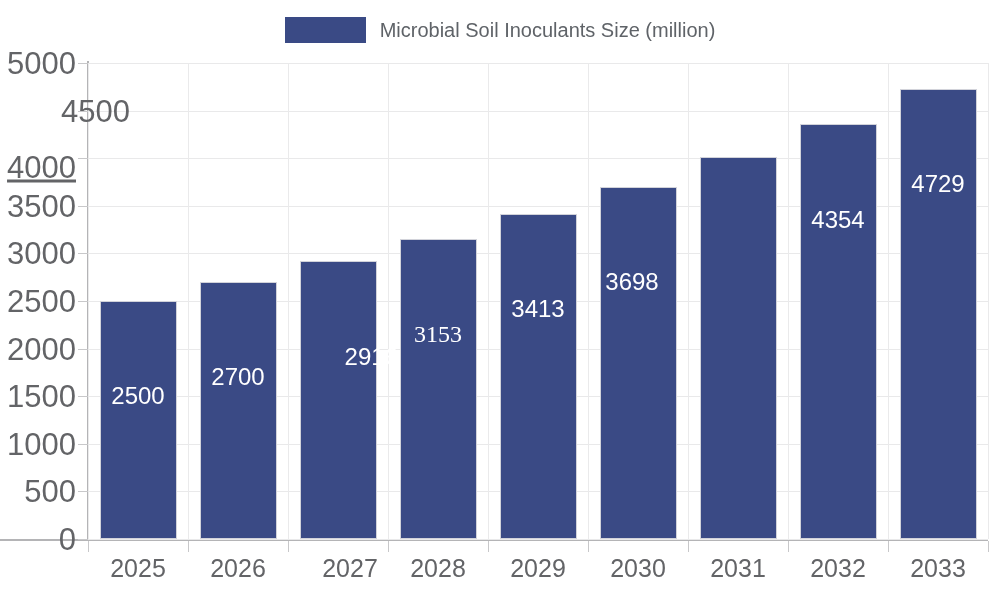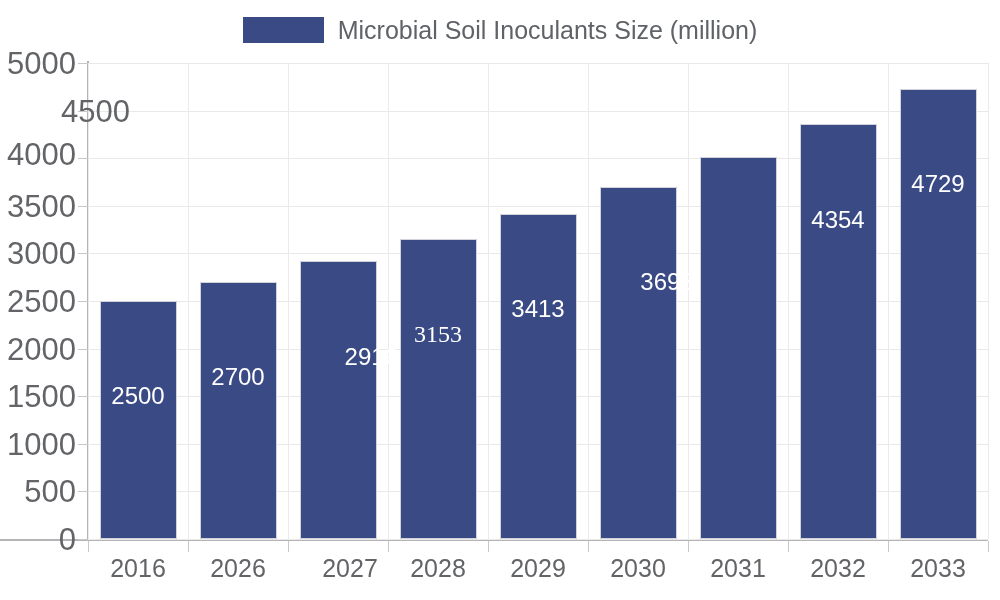--- a/index.html
+++ b/index.html
@@ -32,21 +32,21 @@
     align-items: center;
     justify-content: center;
     gap: 14px;
   }
   #legend-swatch {
     width: 81px;
     height: 26px;
     background: #3a4a85;
   }
   #legend-label {
-    font-size: 25px;
+    font-size: 20px;
     color: #5f6368;
     line-height: 1;
     white-space: nowrap;
   }
 
   
   #plot {
     position: absolute;
     left: 88px;
     top: 63px;
@@ -195,42 +195,42 @@
     <div class="ytick-label" style="top: 396.2px; right: 924px;">1500</div>
     <div class="ytick-mark" style="top: 396.2px;"></div>
     <div class="ytick-label" style="top: 348.6px; right: 924px;">2000</div>
     <div class="ytick-mark" style="top: 348.6px;"></div>
     <div class="ytick-label" style="top: 301px; right: 924px;">2500</div>
     <div class="ytick-mark" style="top: 301px;"></div>
     <div class="ytick-label" style="top: 253.4px; right: 924px;">3000</div>
     <div class="ytick-mark" style="top: 253.4px;"></div>
     <div class="ytick-label" style="top: 205.8px; right: 924px;">3500</div>
     <div class="ytick-mark" style="top: 205.8px;"></div>
-    <div class="ytick-label" style="top: 154px; right: 924px;">4000</div>
+    <div class="ytick-label" style="top: 167px; right: 924px; text-decoration: underline;">4000</div>
     <div class="ytick-mark" style="top: 158.2px;"></div>
     <div class="ytick-label" style="top: 110.6px; right: 870px;">4500</div>
     <div class="ytick-mark" style="top: 110.6px;"></div>
     <div class="ytick-label" style="top: 63px; right: 924px;">5000</div>
     <div class="ytick-mark" style="top: 63px;"></div>
     <div class="bar-value" style="left: 138px; top: 384.2px;">2500</div>
-    <div class="xtick-label" style="left: 78px;">2016</div>
+    <div class="xtick-label" style="left: 78px;">2025</div>
     <div class="xtick-mark" style="left: 88px;"></div>
     <div class="bar-value" style="left: 238px; top: 365.16px;">2700</div>
     <div class="xtick-label" style="left: 178px;">2026</div>
     <div class="xtick-mark" style="left: 188px;"></div>
     <div class="bar-value" style="left: 338px; top: 344.597px; text-align: right;">2916</div>
     <div class="xtick-label" style="left: 290px;">2027</div>
     <div class="xtick-mark" style="left: 288px;"></div>
     <div class="bar-value" style="left: 438px; top: 322.034px; font-family: Liberation Serif, serif;">3153</div>
     <div class="xtick-label" style="left: 378px;">2028</div>
     <div class="xtick-mark" style="left: 388px;"></div>
     <div class="bar-value" style="left: 538px; top: 297.282px;">3413</div>
     <div class="xtick-label" style="left: 478px;">2029</div>
     <div class="xtick-mark" style="left: 488px;"></div>
-    <div class="bar-value" style="left: 653px; top: 270.15px; padding-left: 28px;">3698</div>
+    <div class="bar-value" style="left: 618px; top: 270.15px; padding-left: 28px;">3698</div>
     <div class="xtick-label" style="left: 578px;">2030</div>
     <div class="xtick-mark" style="left: 588px;"></div>
     <div class="xtick-label" style="left: 678px;">2031</div>
     <div class="xtick-mark" style="left: 688px;"></div>
     <div class="bar-value" style="left: 838px; top: 207.699px;">4354</div>
     <div class="xtick-label" style="left: 778px;">2032</div>
     <div class="xtick-mark" style="left: 788px;"></div>
     <div class="bar-value" style="left: 938px; top: 171.999px;">4729</div>
     <div class="xtick-label" style="left: 878px;">2033</div>
     <div class="xtick-mark" style="left: 888px;"></div>

